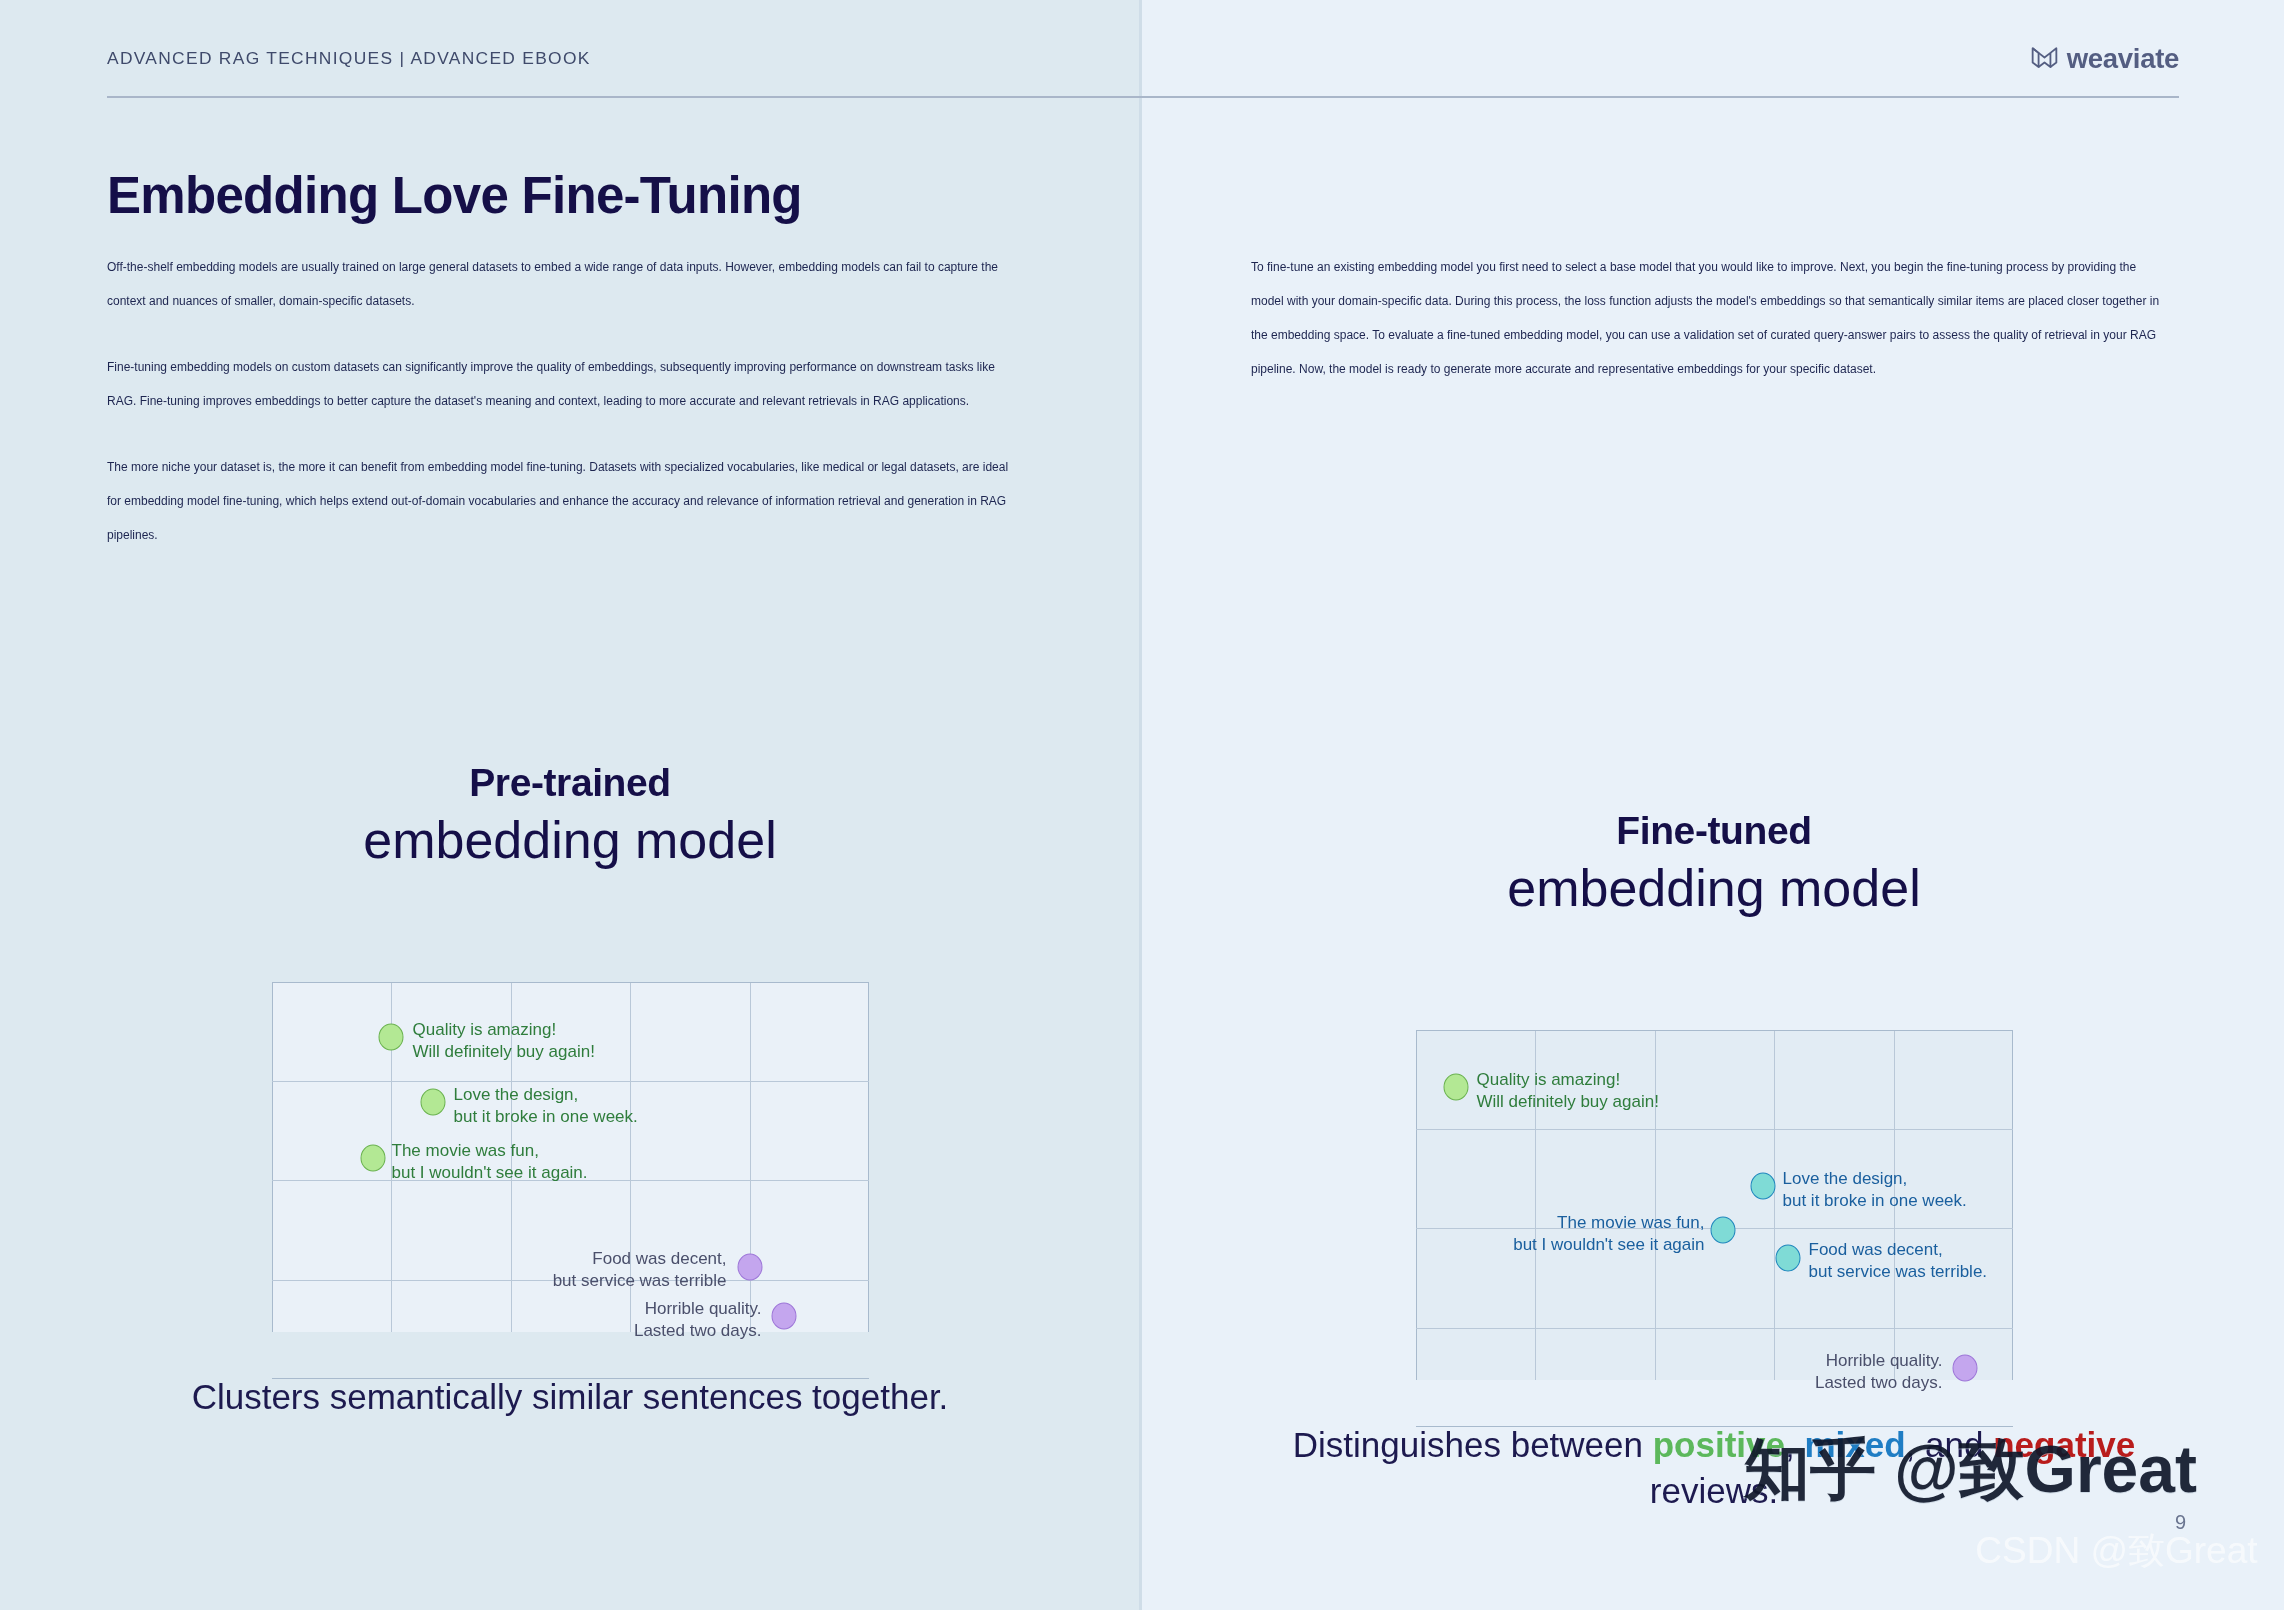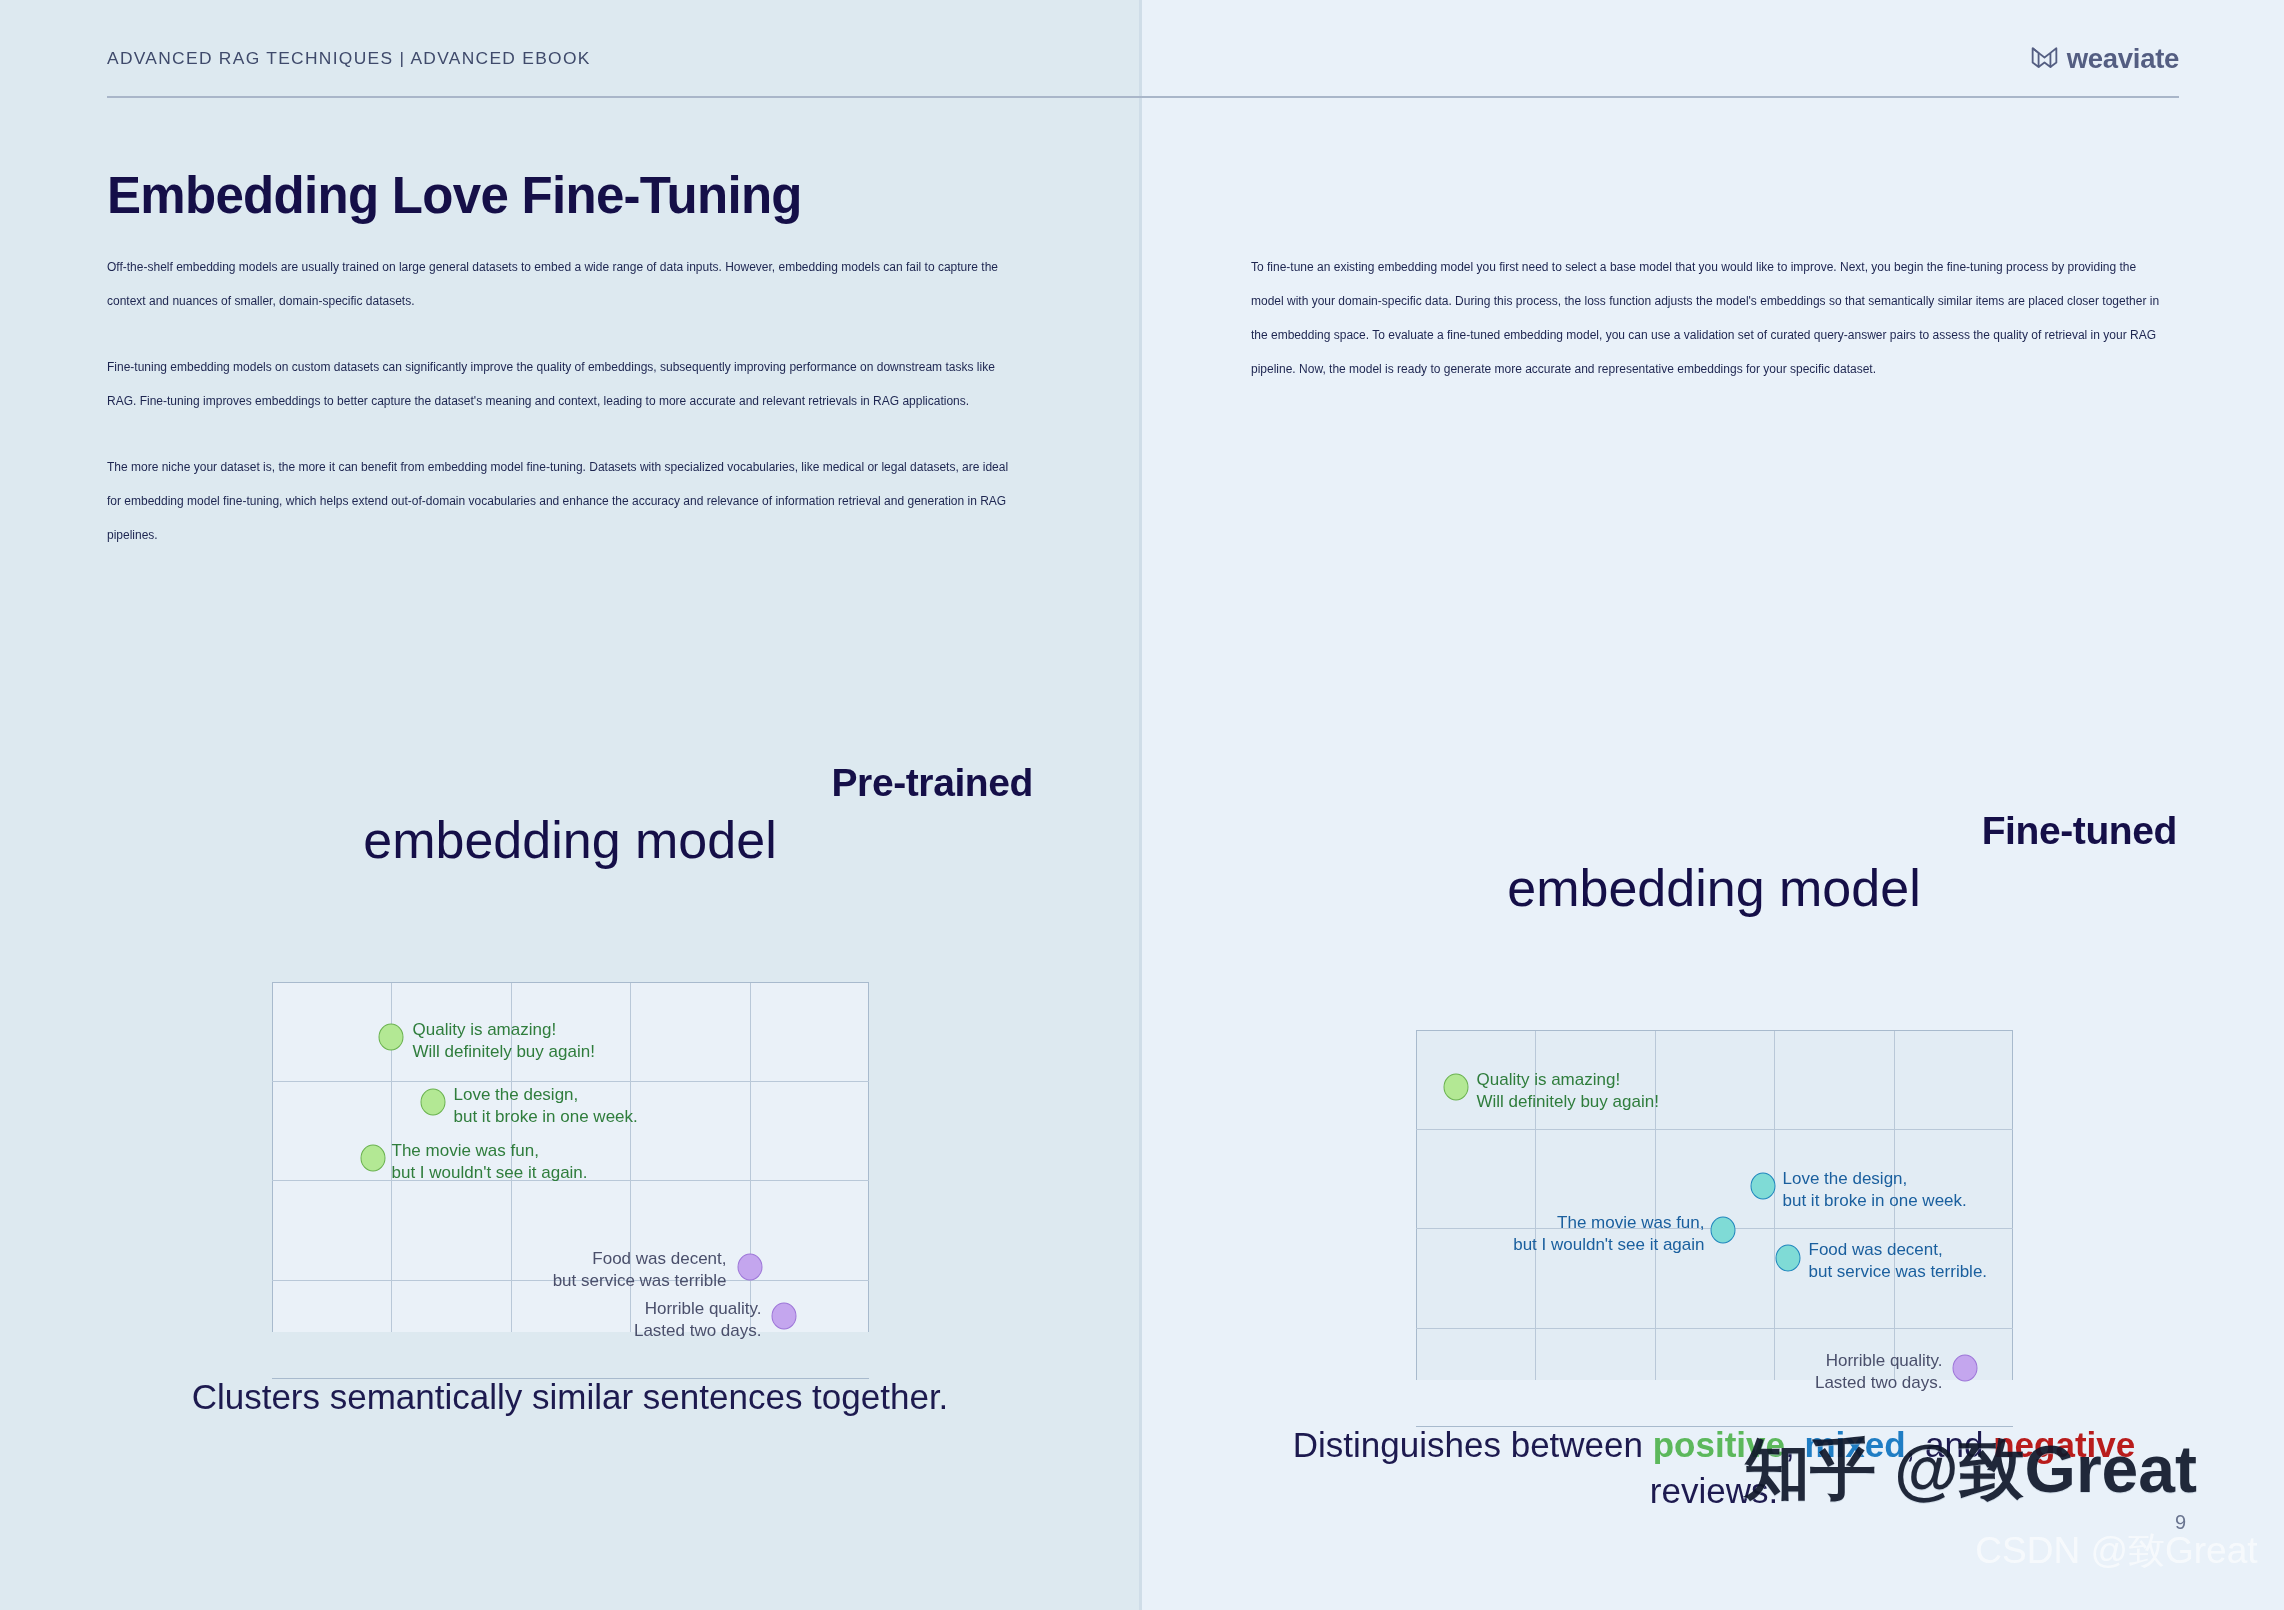--- a/index.html
+++ b/index.html
@@ -61,21 +61,21 @@
   }
 
   
   .panel { position: absolute; top: 762px; }
   #panel-left  { left: 107px;  width: 926px; }
   #panel-right { left: 1251px; width: 926px; margin-top: 48px; }
 
   .panel-heading {
     text-align: center; color: #150f48; line-height: 1.06;
   }
-  .panel-heading .line1 { display: block; font-size: 39px; font-weight: 700; letter-spacing: -0.4px; text-align: right; }
+  .panel-heading .line1 { display: block; font-size: 39px; font-weight: 700; letter-spacing: -0.4px; }
   .panel-heading .line2 { display: block; font-size: 52px; font-weight: 400; margin-top: 9.2px; }
 
   
   .plot {
     position: relative;
     width: 597px; height: 350px;
     margin: 114px auto 0 auto;
     background: #5eead4;
     box-sizing: border-box;
   }

